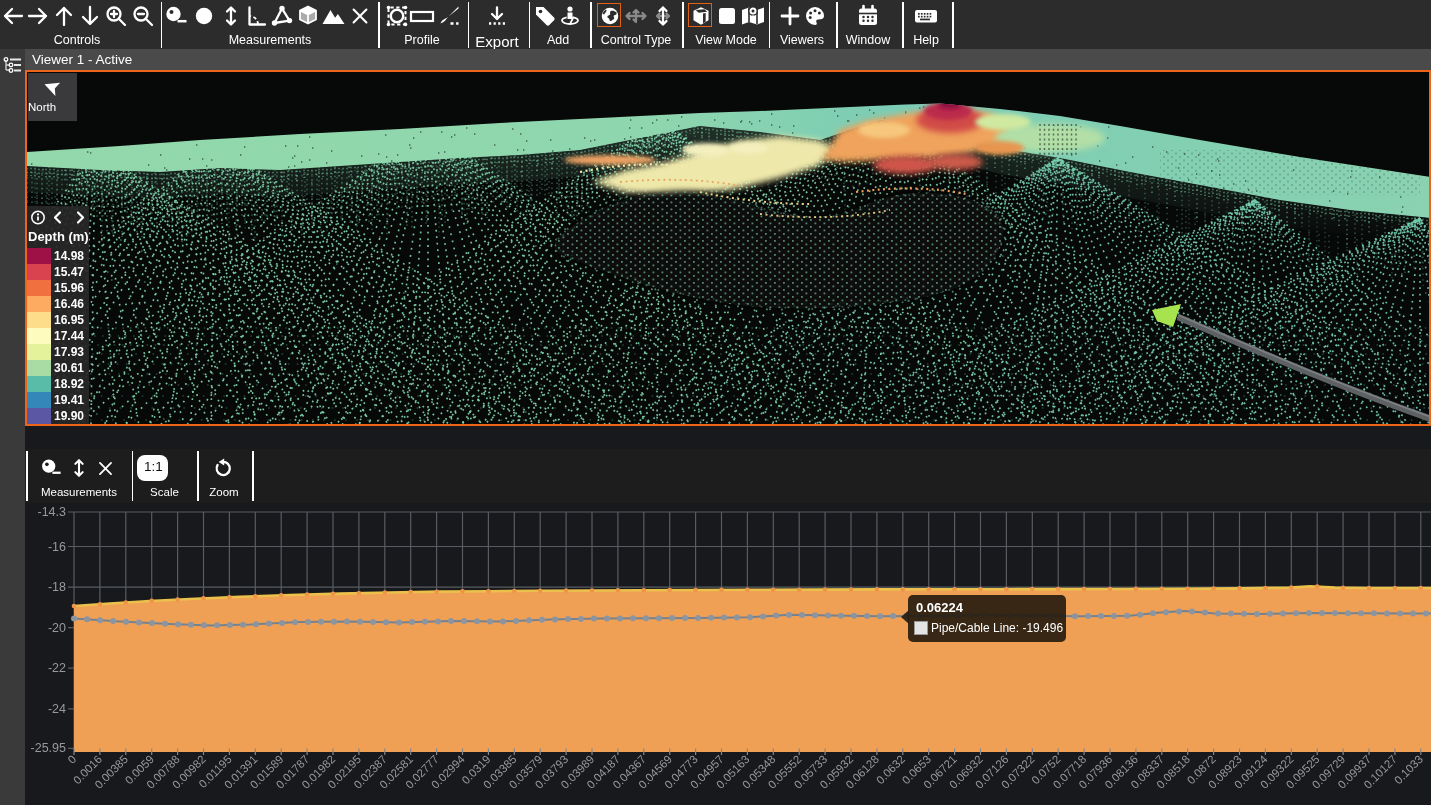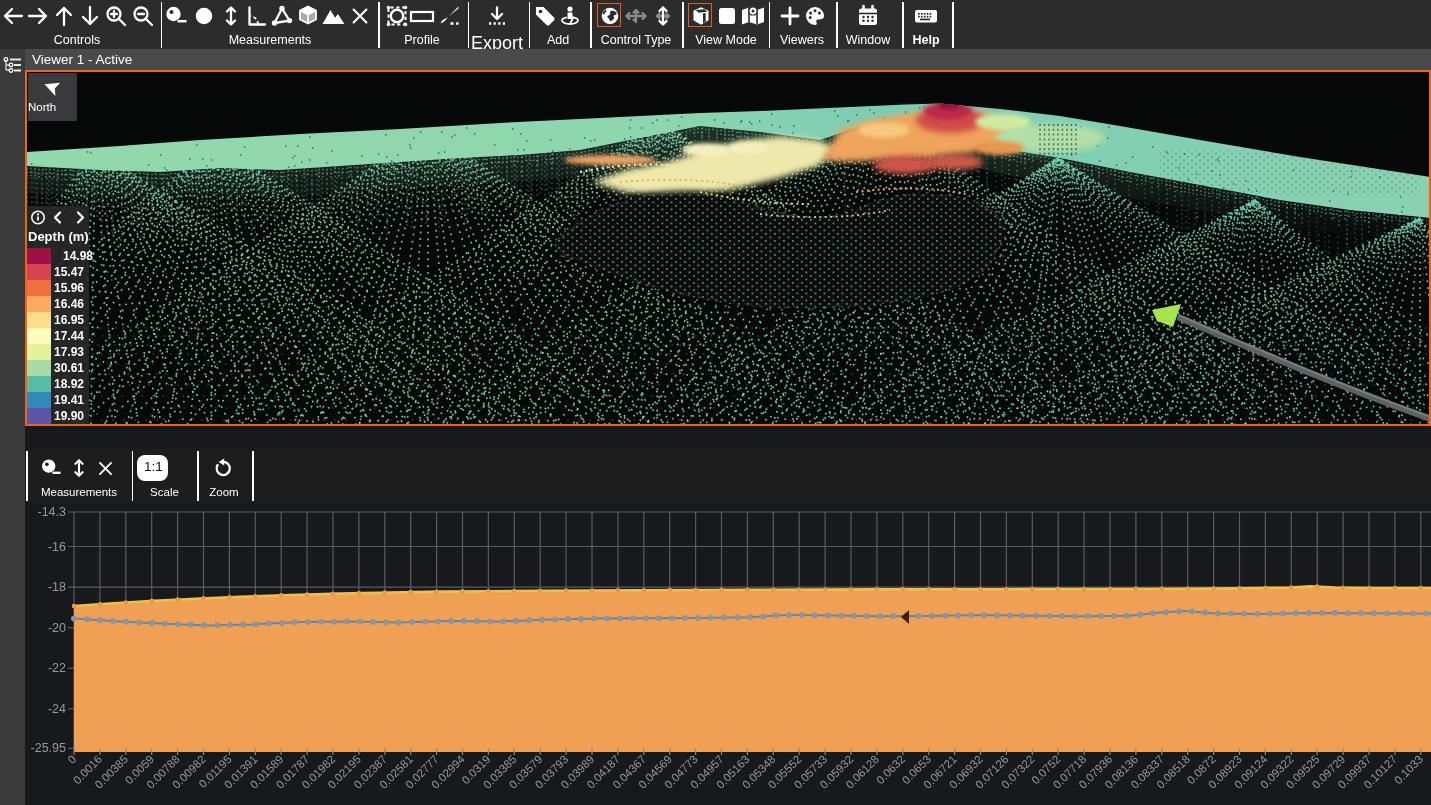--- a/index.html
+++ b/index.html
@@ -149,27 +149,27 @@
         <rect x="5.0" y="11.8" width="1.7" height="1.7" fill="#2c2c2c"></rect>
         <rect x="7.9" y="11.8" width="1.7" height="1.7" fill="#2c2c2c"></rect>
         <rect x="10.8" y="11.8" width="1.7" height="1.7" fill="#2c2c2c"></rect>
         <rect x="13.7" y="11.8" width="1.7" height="1.7" fill="#2c2c2c"></rect>
         <rect x="16.6" y="11.8" width="1.7" height="1.7" fill="#2c2c2c"></rect>
         <rect x="7" y="14.6" width="10" height="1.7" fill="#2c2c2c"></rect>
       </svg>
       <div style="position:absolute;left:-73.0px;top:33.0px;width:300px;text-align:center;font-size:12.5px;color:#fff;font-weight:400;letter-spacing:0px">Controls</div>
       <div style="position:absolute;left:120.0px;top:33.0px;width:300px;text-align:center;font-size:12.5px;color:#fff;font-weight:400;letter-spacing:0px">Measurements</div>
       <div style="position:absolute;left:272.0px;top:33.0px;width:300px;text-align:center;font-size:12.5px;color:#fff;font-weight:400;letter-spacing:0px">Profile</div>
-      <div style="position:absolute;left:347.0px;top:33.0px;width:300px;text-align:center;font-size:18px;color:#fff;font-weight:400;letter-spacing:0px">Export</div>
+      <div style="position:absolute;left:347.0px;top:33.0px;width:300px;text-align:center;font-size:15px;color:#fff;font-weight:400;letter-spacing:0px">Export</div>
       <div style="position:absolute;left:408.0px;top:33.0px;width:300px;text-align:center;font-size:12.5px;color:#fff;font-weight:400;letter-spacing:0px">Add</div>
       <div style="position:absolute;left:486.0px;top:33.0px;width:300px;text-align:center;font-size:12.5px;color:#fff;font-weight:400;letter-spacing:0px">Control Type</div>
       <div style="position:absolute;left:576.0px;top:33.0px;width:300px;text-align:center;font-size:12.5px;color:#fff;font-weight:400;letter-spacing:0px">View Mode</div>
       <div style="position:absolute;left:652.0px;top:33.0px;width:300px;text-align:center;font-size:12.5px;color:#fff;font-weight:400;letter-spacing:0px">Viewers</div>
       <div style="position:absolute;left:718.0px;top:33.0px;width:300px;text-align:center;font-size:12.5px;color:#fff;font-weight:400;letter-spacing:0px">Window</div>
-      <div style="position:absolute;left:776.0px;top:33.0px;width:300px;text-align:center;font-size:12.5px;color:#fff;font-weight:700;letter-spacing:0px">Help</div>
+      <div style="position:absolute;left:776.0px;top:33.0px;width:300px;text-align:center;font-size:12.5px;color:#fff;font-weight:400;letter-spacing:0px">Help</div>
       <div style="position:absolute;left:160.5px;top:2px;width:1.5px;height:46px;background:#fff"></div>
       <div style="position:absolute;left:378.0px;top:2px;width:1.5px;height:46px;background:#fff"></div>
       <div style="position:absolute;left:467.5px;top:2px;width:1.5px;height:46px;background:#fff"></div>
       <div style="position:absolute;left:528.5px;top:2px;width:1.5px;height:46px;background:#fff"></div>
       <div style="position:absolute;left:590.0px;top:2px;width:1.5px;height:46px;background:#fff"></div>
       <div style="position:absolute;left:682.0px;top:2px;width:1.5px;height:46px;background:#fff"></div>
       <div style="position:absolute;left:768.5px;top:2px;width:1.5px;height:46px;background:#fff"></div>
       <div style="position:absolute;left:836.0px;top:2px;width:1.5px;height:46px;background:#fff"></div>
       <div style="position:absolute;left:902.0px;top:2px;width:1.5px;height:46px;background:#fff"></div>
       <div style="position:absolute;left:952.0px;top:2px;width:1.5px;height:46px;background:#fff"></div>
@@ -577,21 +577,21 @@
 <div style="position:absolute;left:27px;top:206px;width:62px;height:218px;background:rgba(40,40,40,0.93)"></div>
     <svg style="position:absolute;left:30px;top:209px" width="58" height="17" viewBox="0 0 58 17">
       <circle cx="8" cy="8.5" r="6.2" stroke="#fff" stroke-width="1.5" fill="none"></circle>
       <path d="M8 7.5v4" stroke="#fff" stroke-width="1.8"></path>
       <circle cx="8" cy="5.4" r="1.1" fill="#fff"></circle>
       <path d="M30 3.5L25 8.5l5 5" stroke="#fff" stroke-width="2.2" fill="none" stroke-linecap="round" stroke-linejoin="round"></path>
       <path d="M48 3.5l5 5-5 5" stroke="#fff" stroke-width="2.2" fill="none" stroke-linecap="round" stroke-linejoin="round"></path>
     </svg>
     <div style="position:absolute;left:28px;top:229px;width:62px;font-size:13px;font-weight:700;color:#fff">Depth (m)</div>
     <div style="position:absolute;left:27px;top:247.5px;width:24px;height:16.1px;background:#9e1146"></div>
-    <div style="position:absolute;left:63px;top:248.7px;font-size:12px;font-weight:700;color:#fff">14.98</div>
+    <div style="position:absolute;left:54px;top:248.7px;font-size:12px;font-weight:700;color:#fff">14.98</div>
     <div style="position:absolute;left:27px;top:263.6px;width:24px;height:16.1px;background:#d8434f"></div>
     <div style="position:absolute;left:54px;top:264.8px;font-size:12px;font-weight:700;color:#fff">15.47</div>
     <div style="position:absolute;left:27px;top:279.6px;width:24px;height:16.1px;background:#f0703f"></div>
     <div style="position:absolute;left:54px;top:280.8px;font-size:12px;font-weight:700;color:#fff">15.96</div>
     <div style="position:absolute;left:27px;top:295.6px;width:24px;height:16.1px;background:#fcab60"></div>
     <div style="position:absolute;left:54px;top:296.8px;font-size:12px;font-weight:700;color:#fff">16.46</div>
     <div style="position:absolute;left:27px;top:311.7px;width:24px;height:16.1px;background:#fedd8a"></div>
     <div style="position:absolute;left:54px;top:312.9px;font-size:12px;font-weight:700;color:#fff">16.95</div>
     <div style="position:absolute;left:27px;top:327.8px;width:24px;height:16.1px;background:#fdfbbe"></div>
     <div style="position:absolute;left:54px;top:328.9px;font-size:12px;font-weight:700;color:#fff">17.44</div>
@@ -853,12 +853,17 @@
       <text transform="translate(1217.5 257) rotate(-45)" text-anchor="end" font-size="11.5" fill="#97999c">0.08923</text>
       <text transform="translate(1243.4 257) rotate(-45)" text-anchor="end" font-size="11.5" fill="#97999c">0.09124</text>
       <text transform="translate(1269.3 257) rotate(-45)" text-anchor="end" font-size="11.5" fill="#97999c">0.09322</text>
       <text transform="translate(1295.2 257) rotate(-45)" text-anchor="end" font-size="11.5" fill="#97999c">0.09525</text>
       <text transform="translate(1321.1 257) rotate(-45)" text-anchor="end" font-size="11.5" fill="#97999c">0.09729</text>
       <text transform="translate(1347.0 257) rotate(-45)" text-anchor="end" font-size="11.5" fill="#97999c">0.09937</text>
       <text transform="translate(1372.9 257) rotate(-45)" text-anchor="end" font-size="11.5" fill="#97999c">0.10127</text>
       <text transform="translate(1398.8 257) rotate(-45)" text-anchor="end" font-size="11.5" fill="#97999c">0.1033</text>
     </svg>
 <div style="position:absolute;left:901px;top:610px;width:0;height:0;border-top:7px solid transparent;border-bottom:7px solid transparent;border-right:8px solid rgba(36,25,13,0.9)"></div>
+    <div style="position:absolute;left:908px;top:595px;width:158px;height:47px;background:rgba(36,25,13,0.9);border-radius:5px;">
+      <div style="position:absolute;left:8px;top:5px;font-size:13px;font-weight:700;color:#fff">0.06224</div>
+      <div style="position:absolute;left:6px;top:26px;width:14px;height:14px;background:#e4e4e4;border:1px solid #999;box-sizing:border-box"></div>
+      <div style="position:absolute;left:23px;top:26px;font-size:12px;color:#fff;white-space:nowrap">Pipe/Cable Line: -19.496</div>
+    </div>
 </div>
 </body></html>

